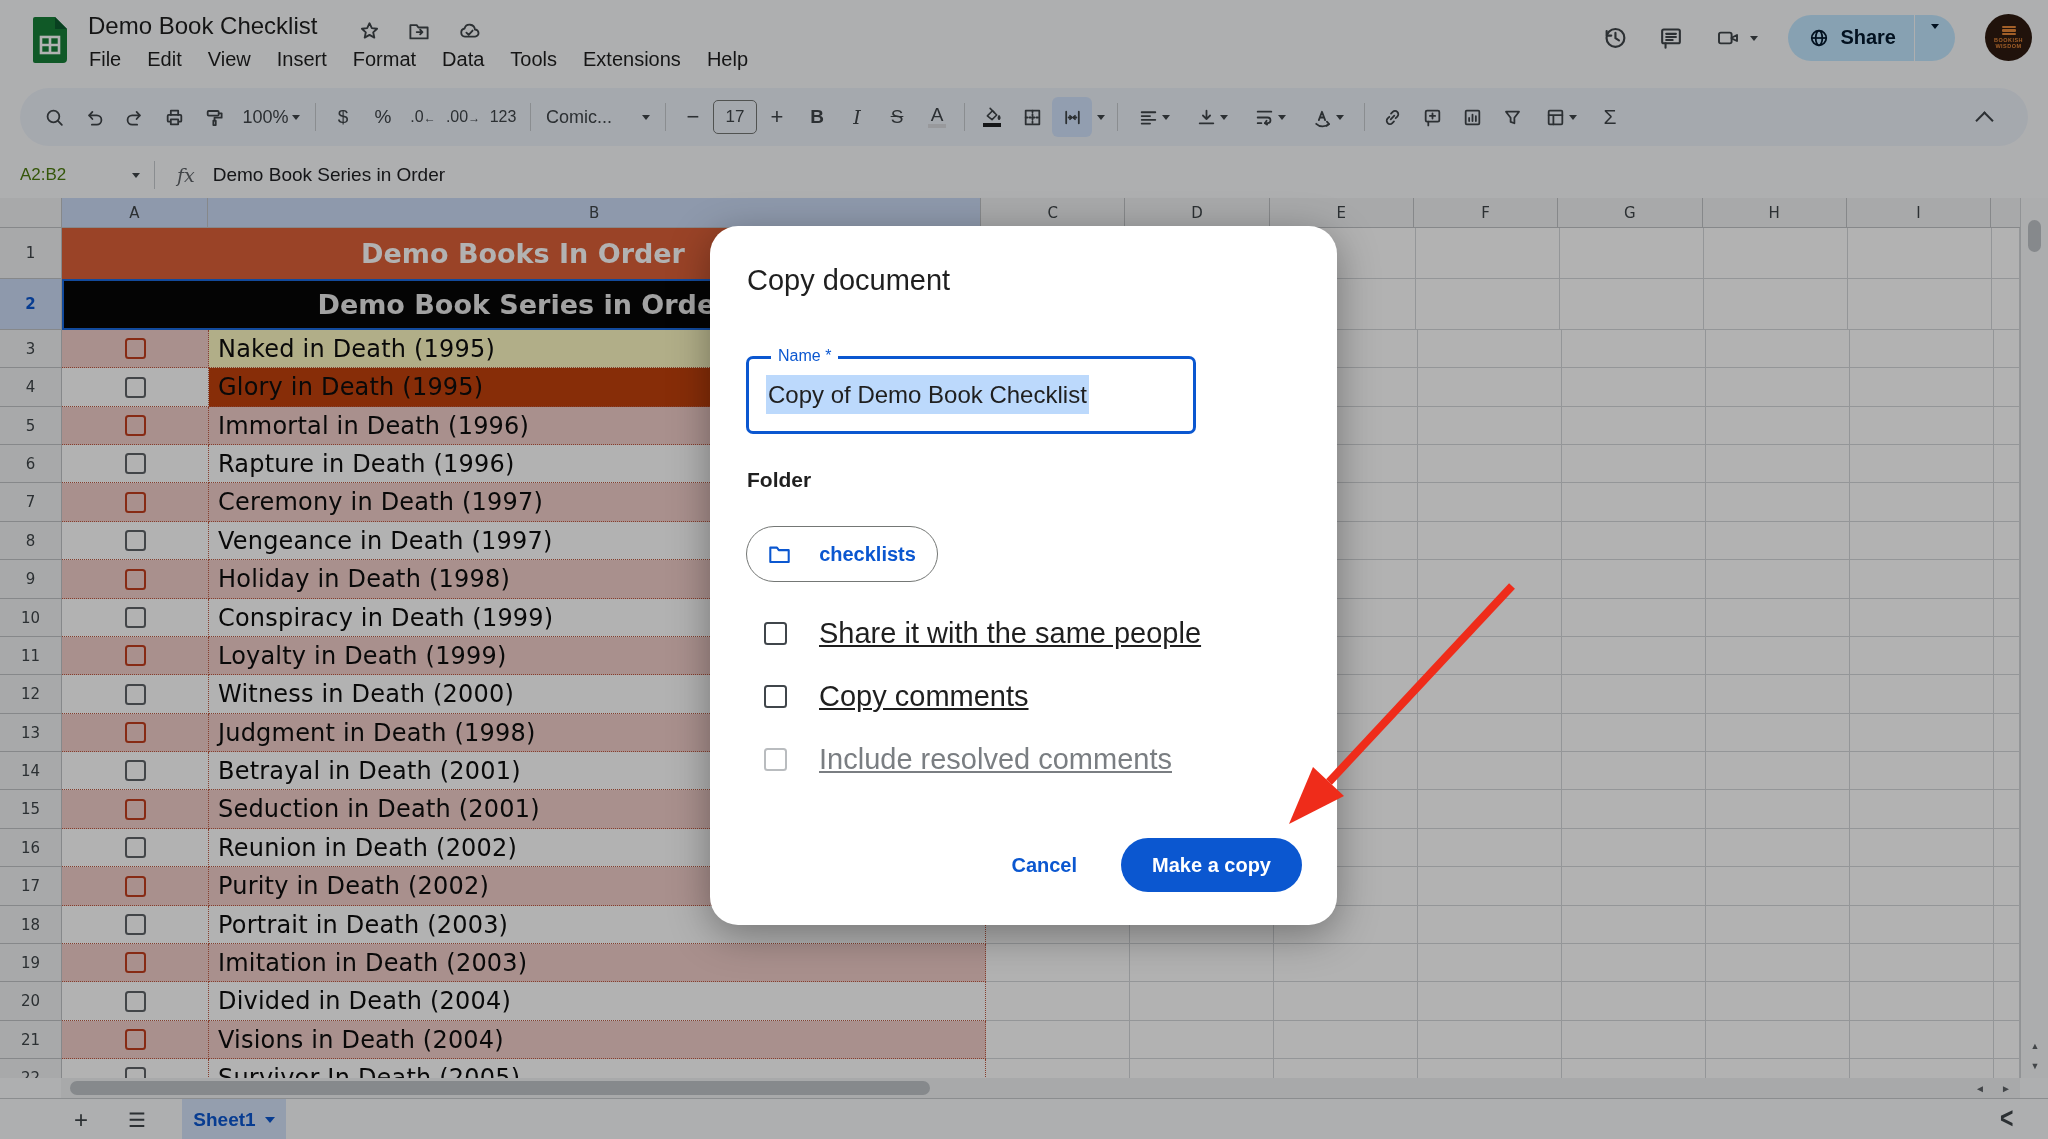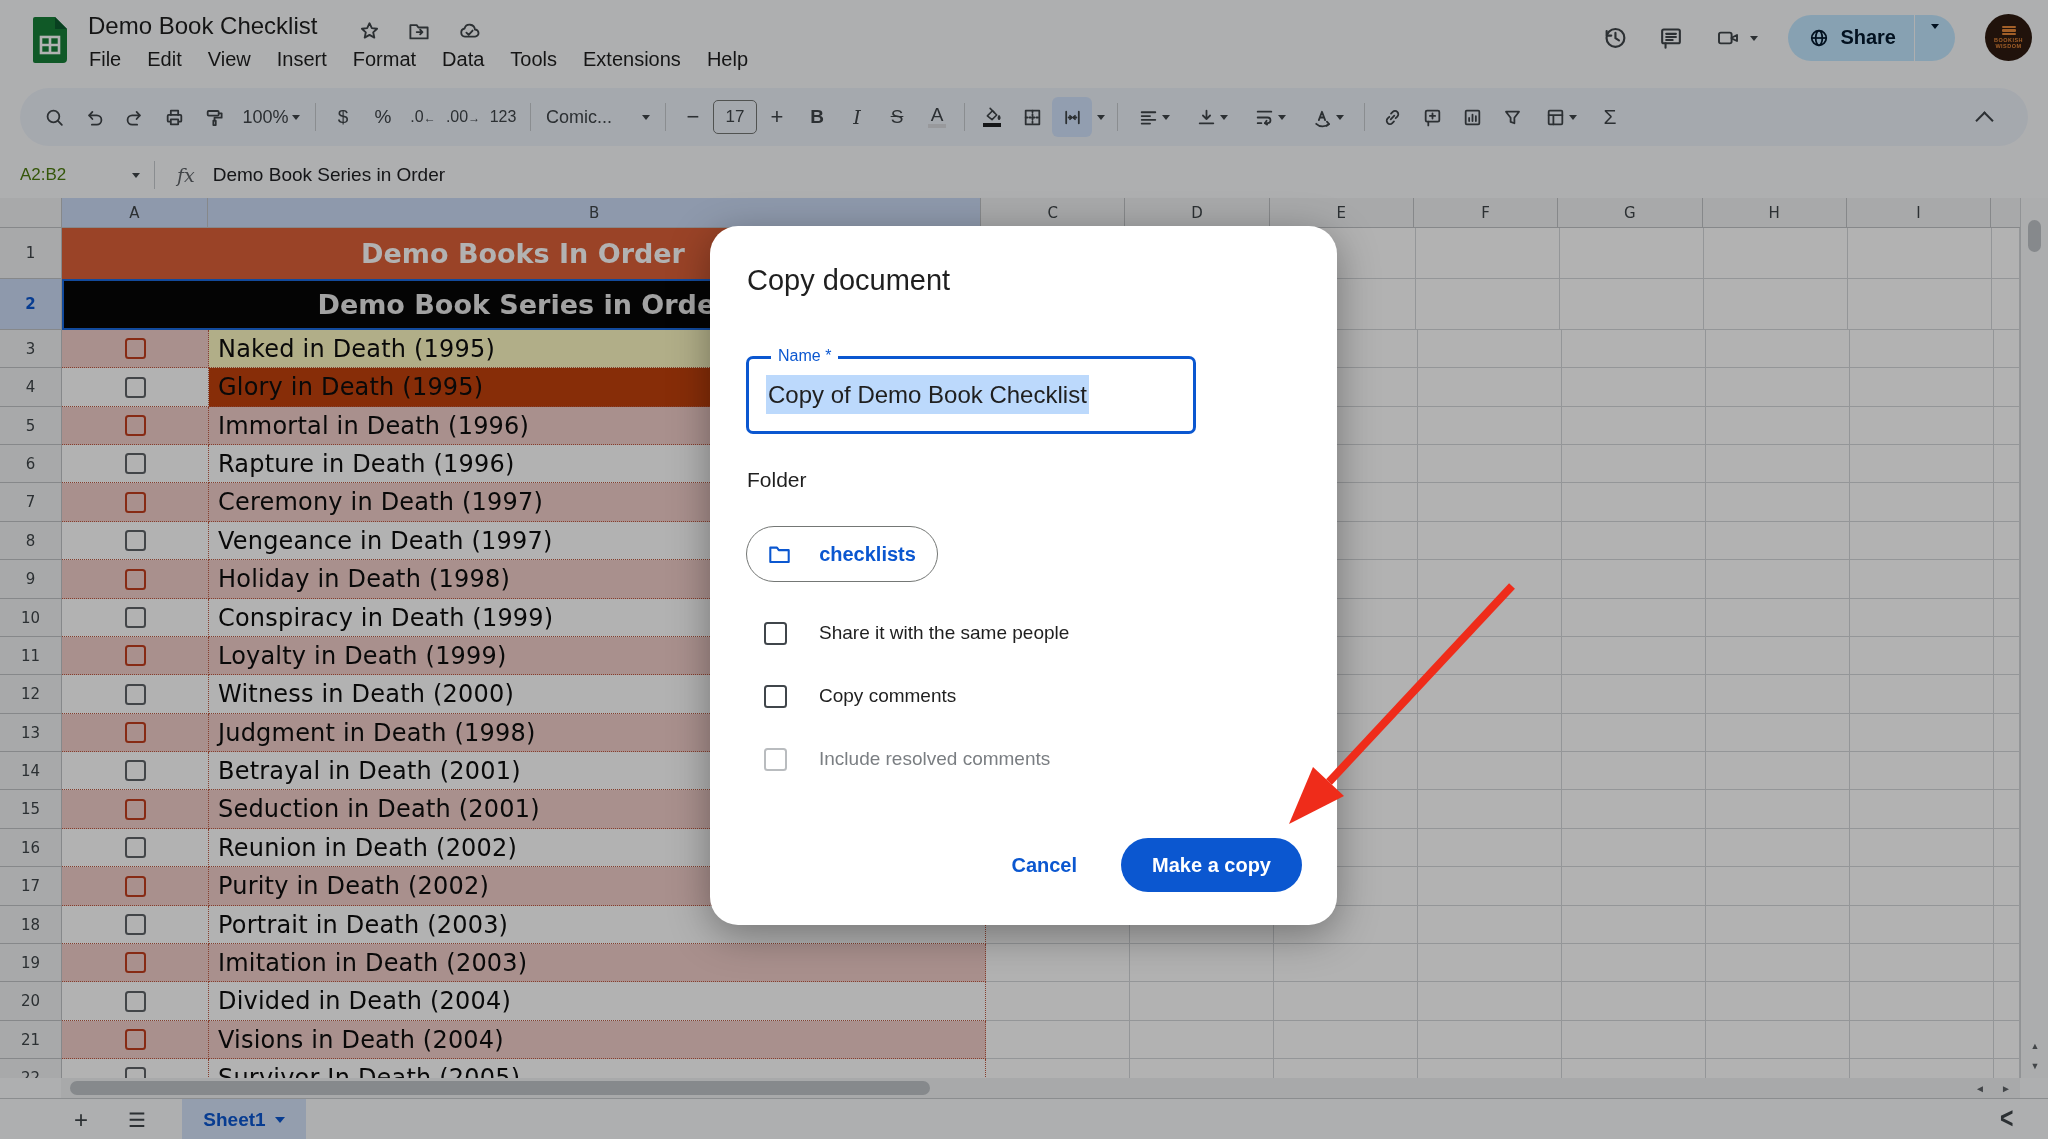--- a/index.html
+++ b/index.html
@@ -69,44 +69,44 @@
   
   .vscroll{position:absolute;left:2020px;top:198px;width:28px;height:880px;background:#f6f8f9;border-left:1px solid #d0d3d6;}
   .vthumb{position:absolute;left:7px;top:22px;width:13px;height:32px;border-radius:7px;background:#c0c4c9;}
   .vbtn{position:absolute;left:0;width:28px;height:20px;display:flex;align-items:center;justify-content:center;color:#5f6368;font-size:9px;}
   .hscroll{position:absolute;left:61px;top:1078px;width:1959px;height:20px;background:#f1f3f4;}
   .hthumb{position:absolute;left:9px;top:3px;width:860px;height:14px;border-radius:7px;background:#c0c4c9;}
   .hbtn{position:absolute;top:0;width:24px;height:20px;display:flex;align-items:center;justify-content:center;color:#5f6368;font-size:10px;}
   
   .footer{position:absolute;left:0;top:1098px;width:2048px;height:41px;background:#f9fbfd;border-top:1px solid #c7cacd;}
   .ficon{position:absolute;top:4px;font-size:24px;color:#3f4549;width:34px;height:34px;display:flex;align-items:center;justify-content:center;}
-  .sheettab{position:absolute;left:182px;top:0;height:41px;width:124px;background:#d5e2fa;display:flex;
+  .sheettab{position:absolute;left:182px;top:0;height:41px;width:104px;background:#d5e2fa;display:flex;
             align-items:center;justify-content:center;gap:9px;}
   .sheettab .lbl{color:#0b57d0;font-size:19px;font-weight:700;}
   .sheettab .tri{width:0;height:0;border:5px solid transparent;border-top:6px solid #0b57d0;margin-top:5px;}
   .collapse-left{position:absolute;left:2000px;top:6px;font-size:23px;font-weight:600;color:#3f4549;transform:scaleY(1.3);}
   
   .scrim{position:absolute;inset:0;background:rgba(0,0,0,.30);z-index:50;}
   .dialog{position:absolute;left:710px;top:226px;width:627px;height:699px;background:#fff;border-radius:28px;
           z-index:60;box-shadow:0 10px 40px rgba(0,0,0,.35);box-sizing:border-box;}
   .dlg-title{position:absolute;left:37px;top:38px;font-size:29px;color:#1f1f1f;}
   .name-field{position:absolute;left:36px;top:130px;width:450px;height:78px;border:3px solid #0b57d0;border-radius:7px;
           box-sizing:border-box;display:flex;align-items:center;}
   .name-label{position:absolute;left:22px;top:-12px;background:#fff;padding:0 7px;font-size:16px;color:#0b57d0;}
   .name-value{margin-left:17px;font-size:24px;color:#1f1f1f;}
   .name-value .hl{background:#bcd9fc;padding:6px 2px;}
-  .folder-label{position:absolute;left:37px;top:242px;font-size:21px;font-weight:400;color:#1f1f1f;}
+  .folder-label{position:absolute;left:37px;top:242px;font-size:21px;font-weight:700;color:#1f1f1f;}
   .folder-chip{position:absolute;left:36px;top:300px;width:192px;height:56px;border:1.5px solid #747775;border-radius:28px;
           display:flex;align-items:center;justify-content:center;gap:12px;box-sizing:border-box;}
   .folder-chip svg{stroke:#0b57d0;fill:none;stroke-width:1.8;stroke-linejoin:round;}
   .folder-chip .lbl{color:#0b57d0;font-size:20px;font-weight:600;margin-left:16px;}
   .chkrow{position:absolute;left:54px;display:flex;align-items:center;gap:32px;height:30px;}
   .dchk{width:23px;height:23px;border:2.5px solid #40464b;border-radius:3.5px;box-sizing:border-box;}
   .dchk.dis{border-color:#b9bcbf;}
-  .chkrow .lbl{font-size:19px;color:#1f1f1f;}
+  .chkrow .lbl{font-size:29px;color:#1f1f1f;text-decoration:underline;}
   .chkrow .lbl.dis{color:#7a7e82;}
   .dlg-actions{position:absolute;right:35px;bottom:33px;display:flex;align-items:center;gap:30px;}
   .cancel-btn{color:#0b57d0;font-size:20px;font-weight:600;padding:10px 14px;}
   .submit-btn{height:54px;padding:0 31px;border-radius:27px;background:#0b57d0;color:#fff;font-size:20px;
           font-weight:600;display:flex;align-items:center;}
   .arrow-layer{position:absolute;inset:0;z-index:70;pointer-events:none;}
 </style>
 </head>
 <body>
 

